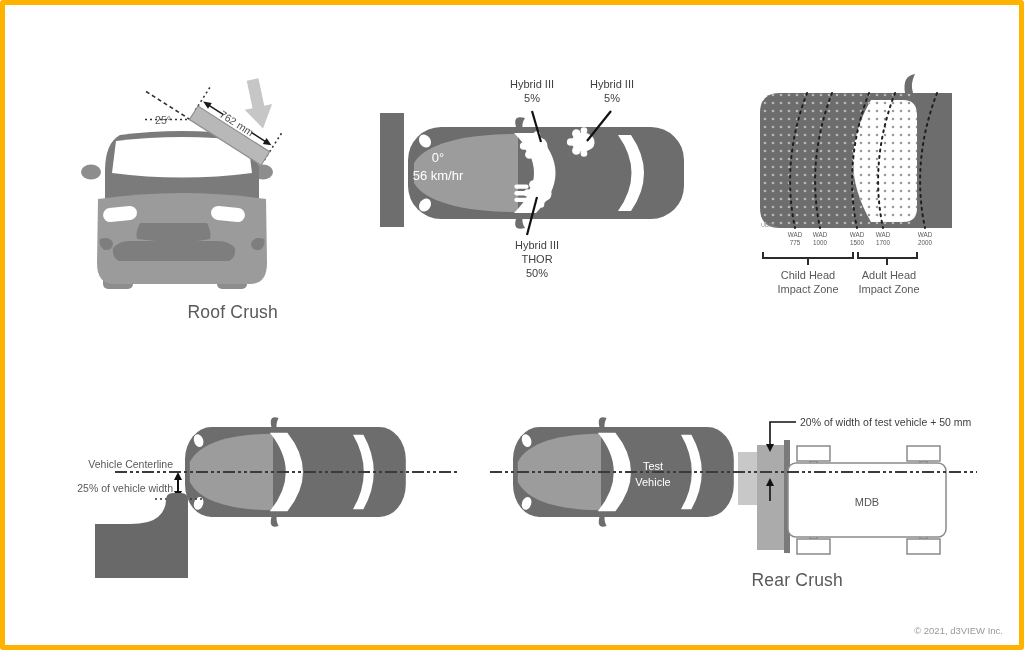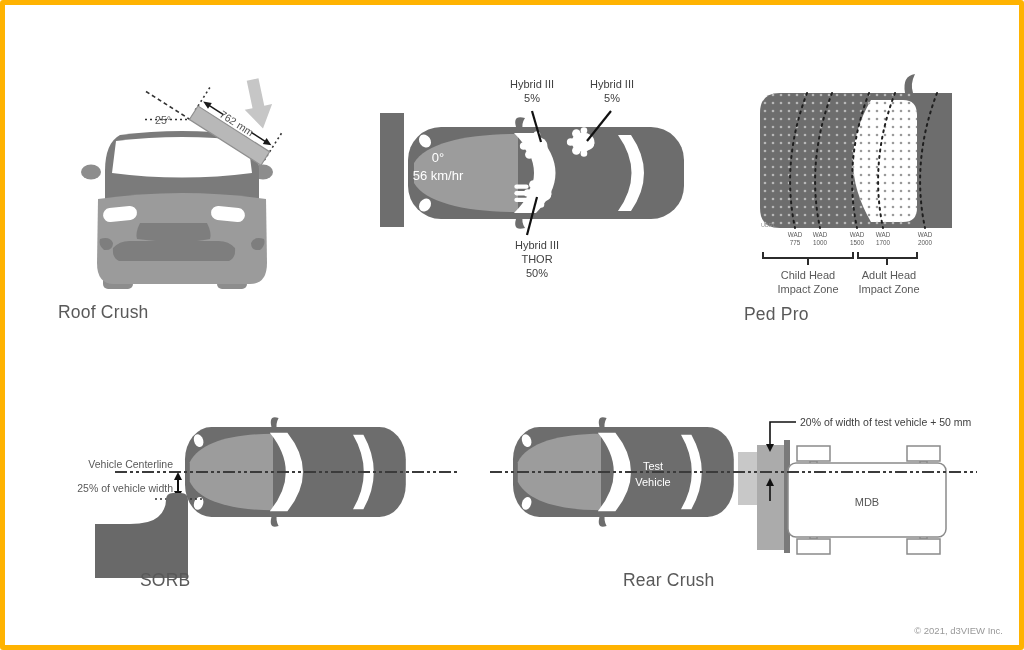--- a/index.html
+++ b/index.html
@@ -3,21 +3,21 @@
 <meta charset="utf-8">
 <style>
   html,body{margin:0;padding:0;background:#fff;}
   .frame{
     position:relative;width:1024px;height:650px;box-sizing:border-box;
     border:5px solid #FFB301;border-radius:3px;background:#fff;overflow:hidden;
     font-family:"Liberation Sans", sans-serif;
   }
   .abs{position:absolute;}
   .title{
-    position:absolute;width:220px;text-align:left;
+    position:absolute;width:220px;text-align:right;
     font-size:17.5px;color:#595959;letter-spacing:.2px;
   }
   .footer{
     position:absolute;right:16px;top:620px;font-size:9.5px;color:#999;
   }
   svg text{font-family:"Liberation Sans", sans-serif;}
 </style>
 </head>
 <body>
 
@@ -171,36 +171,34 @@
       <path d="M10,185 L10,191 L100,191 L100,185 M55,191 L55,198"></path>
       <path d="M105,185 L105,191 L164,191 L164,185 M134,191 L134,198"></path>
     </g>
     <g fill="#595959" font-size="11" text-anchor="middle">
       <text x="55" y="212">Child Head</text>
       <text x="55" y="226">Impact Zone</text>
       <text x="136" y="212">Adult Head</text>
       <text x="136" y="226">Impact Zone</text>
     </g>
   </svg>
-  <div class="title" style="left:739px;top:299px">Ped Pro</div>
 
   <svg class="abs" style="left:50px;top:395px" width="420" height="200" viewBox="0 0 420 200">
     <use href="#car-top" transform="translate(130,23) scale(0.8,0.98)"></use>
     <line x1="60" y1="72" x2="402" y2="72" stroke="#3b3b3b" stroke-width="2" stroke-dasharray="12 3 3 3 3 3"></line>
     <line x1="100" y1="99" x2="147" y2="99" stroke="#333" stroke-width="1.6" stroke-dasharray="2 3"></line>
     <g>
       <line x1="123" y1="77" x2="123" y2="94" stroke="#111" stroke-width="2"></line>
       <polygon points="119,80 127,80 123,72" fill="#111"></polygon>
       <polygon points="119,91 127,91 123,99" fill="#111"></polygon>
     </g>
     <path d="M40,178 L40,124 L75,124 Q95,124 103,117 Q111,110 111,100 Q111,93 118,93 L126,93 Q133,93 133,100 L133,178 Z" fill="#696969"></path>
     <text x="118" y="68" text-anchor="end" font-size="10.5" fill="#595959">Vehicle Centerline</text>
     <text x="118" y="92" text-anchor="end" font-size="10.5" fill="#595959">25% of vehicle width</text>
   </svg>
-  <div class="title" style="left:135px;top:565px">SORB</div>
 
   <svg class="abs" style="left:480px;top:395px" width="520" height="200" viewBox="0 0 520 200">
     <use href="#car-top" transform="translate(28,23) scale(0.8,0.98)"></use>
     <rect x="253" y="52" width="21" height="53" fill="#c8c8c8"></rect>
     <rect x="272" y="45" width="28" height="105" fill="#ababab"></rect>
     <rect x="299" y="40" width="6" height="113" fill="#7a7a7a"></rect>
 
     <g>
       <g fill="#ffffff" stroke="#8a8a8a" stroke-width="1.5">
         <rect x="325" y="61" width="7" height="5"></rect>

